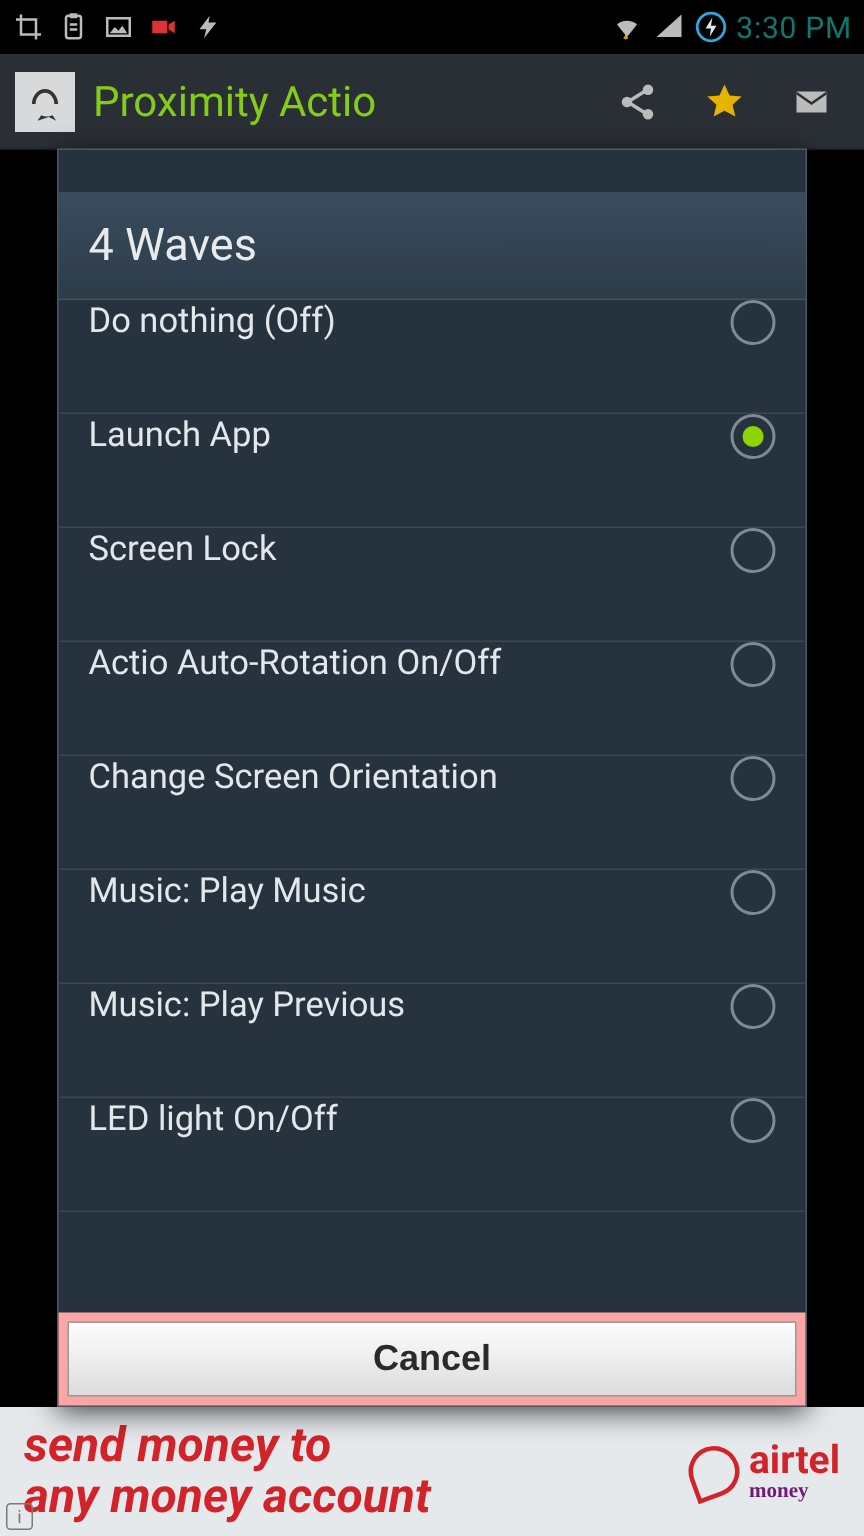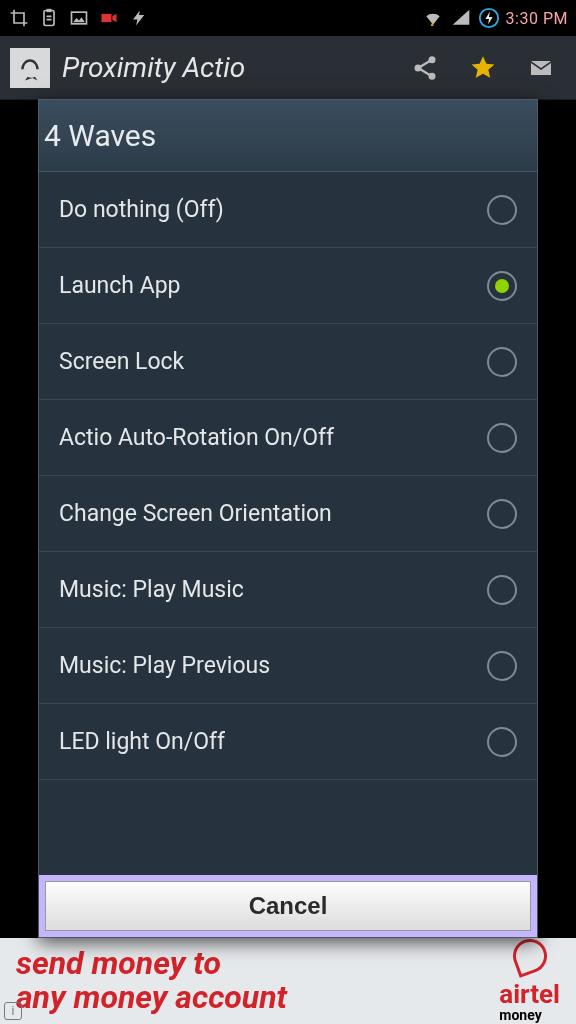--- a/index.html
+++ b/index.html
@@ -17,46 +17,45 @@
     background: #000;
     display: flex;
     align-items: center;
     padding: 0 8px;
     color: #ccc;
     font-size: 18px;
   }
   .status-left { display: flex; align-items: center; gap: 8px; }
   .status-right { margin-left: auto; display: flex; align-items: center; gap: 6px; }
   .status-ico { width: 22px; height: 22px; display: inline-flex; align-items: center; justify-content: center; }
-  .status-time { color: #fca5a5; font-size: 16px; letter-spacing: 0.5px; }
+  .status-time { color: #0f766e; font-size: 20px; letter-spacing: 0.5px; }
 
   
   .action-bar {
     height: 64px;
     background: #2a2f35;
     display: flex;
     align-items: center;
     padding: 0 10px;
     color: #b9bcbf;
     border-bottom: 1px solid #1a1d21;
   }
   .app-icon {
     width: 40px; height: 40px;
     background: #d7d9db;
     margin-right: 12px;
     display: flex; align-items: center; justify-content: center;
   }
   .app-title {
     font-size: 28px;
-    color: #e5e5e5;
+    color: #84cc16;
     white-space: nowrap;
     overflow: hidden;
     text-overflow: clip;
     max-width: 240px;
-    font-style: italic;
   }
   .action-bar .actions { margin-left: auto; display: flex; align-items: center; gap: 28px; padding-right: 10px;}
   .ab-ico { width: 30px; height: 30px; display:inline-flex; align-items:center; justify-content:center;}
 
   
   .dialog {
     position: absolute;
     left: 38px;
     right: 38px;
     top: 99px;
@@ -64,30 +63,31 @@
     background: #26333e;
     border: 1px solid #4d5a65;
     box-shadow: 0 4px 18px rgba(0,0,0,0.7);
     display: flex;
     flex-direction: column;
   }
   .dialog-title {
     background: linear-gradient(#3a4d5e, #2c3b48);
     color: #e8ebee;
     font-size: 30px;
-    padding: 18px 5px;
+    padding: 18px 20px;
     border-bottom: 1px solid #445460;
+    margin-top: 28px;
   }
   .dialog-list {
     flex: 1;
     overflow: hidden;
   }
   .option {
     display: flex;
-    align-items: center;
+    align-items: flex-start;
     padding: 0 20px;
     height: 76px;
     color: #e3e7ea;
     font-size: 23px;
     border-bottom: 1px solid #3a4854;
     cursor: pointer;
   }
   .option .label { flex: 1; }
   .radio {
     width: 30px; height: 30px;
@@ -97,21 +97,21 @@
     align-items: center; justify-content: center;
   }
   .radio.selected::after {
     content: "";
     width: 14px; height: 14px;
     border-radius: 50%;
     background: #8fd400;
   }
   .dialog-footer {
     padding: 6px;
-    background: #c4b5fd;
+    background: #fca5a5;
   }
   .cancel-btn {
     width: 100%;
     height: 50px;
     background: linear-gradient(#fdfdfd, #dcdcdc);
     border: 1px solid #9a9a9a;
     color: #2a2a2a;
     font-size: 24px;
     font-weight: 700;
     cursor: pointer;
@@ -137,29 +137,28 @@
     line-height: 1.05;
   }
   .ad-logo {
     margin-left: auto;
     color: #d2232a;
     font-weight: 700;
     font-size: 26px;
     display: flex;
     align-items: center;
     gap: 6px;
-    flex-direction: column;
   }
   .airtel-swirl {
     width: 34px; height: 34px;
     border: 3px solid #d2232a;
     border-radius: 50% 50% 50% 0;
     transform: rotate(-20deg);
   }
-  .ad-sub { color:#000000; font-size:14px; font-weight:700; margin-top:-2px;}
+  .ad-sub { color:#701a75; font-size:14px; font-weight:700; margin-top:-2px;font-family:Liberation Serif, serif;}
   .info-badge{
     position:absolute; left:4px; bottom:4px; width:18px; height:18px;
     border:1px solid #7a7a7a; border-radius:3px; color:#7a7a7a;
     font-size:12px; display:flex; align-items:center; justify-content:center;
   }
 </style>
 </head>
 <body>
 
 <div class="status-bar">

